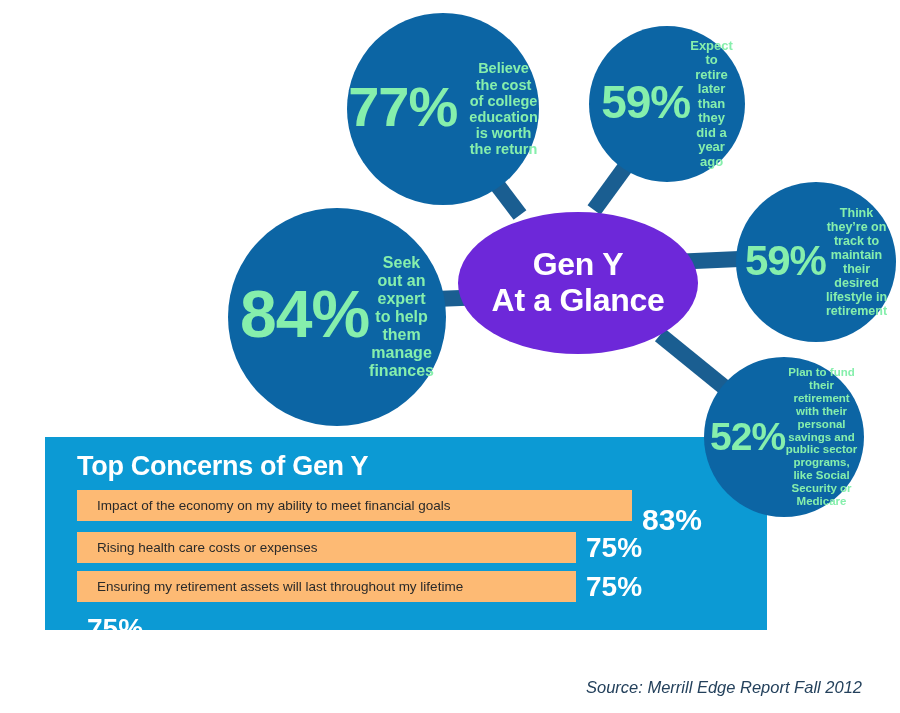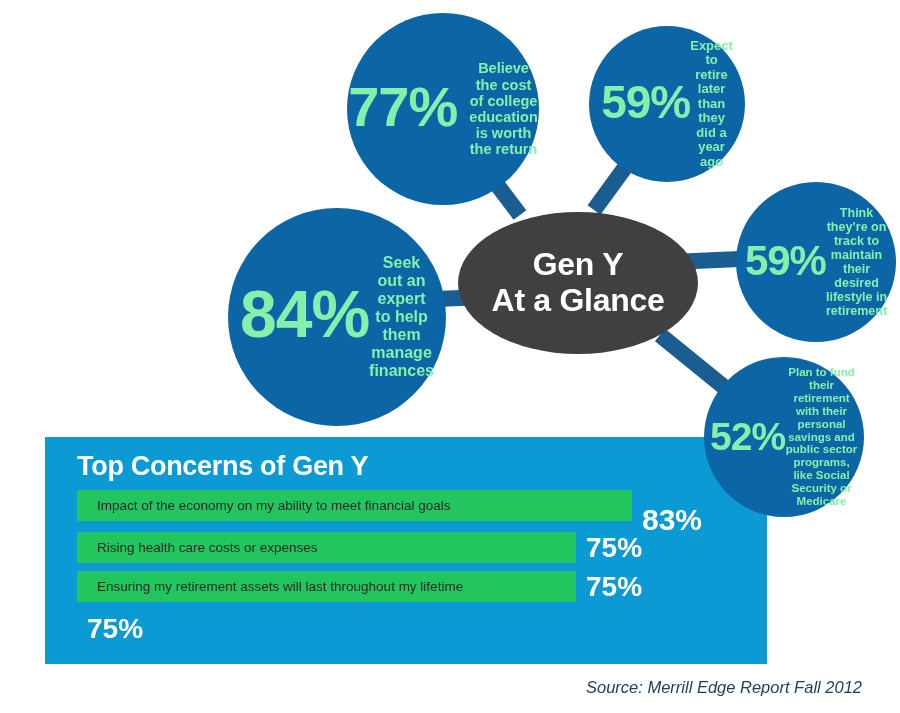--- a/index.html
+++ b/index.html
@@ -53,21 +53,21 @@
   }
   .bubble .desc {
     font-weight: bold;
     line-height: 1.12;
     display: block;
   }
 
   
   #center-bubble {
     position: absolute;
-    background: #404040;
+    background: #6d28d9;
     border-radius: 50%;
     z-index: 4;
     display: flex;
     align-items: center;
     justify-content: center;
     text-align: center;
     color: #ffffff;
   }
   #center-bubble .center-title {
     font-weight: bold;
@@ -75,21 +75,21 @@
     line-height: 1.12;
     letter-spacing: -0.3px;
   }
 
   
   #concerns-panel {
     position: absolute;
     left: 45px;
     top: 437px;
     width: 722px;
-    height: 227px;
+    height: 193px;
     background: #0C9AD4;
     z-index: 2;
   }
   #concerns-title {
     position: absolute;
     left: 32px;
     top: 14px;
     color: #ffffff;
     font-size: 27px;
     font-weight: bold;
@@ -97,21 +97,21 @@
     white-space: nowrap;
   }
   .concern-row {
     position: absolute;
     left: 32px;
     height: 31px;
     display: flex;
     align-items: center;
   }
   .concern-bar {
-    background: #22c55e;
+    background: #fdba74;
     height: 31px;
     display: flex;
     align-items: center;
     box-sizing: border-box;
     padding-left: 20px;
   }
   .concern-label {
     color: #2a2a2a;
     font-size: 13.5px;
     white-space: nowrap;

